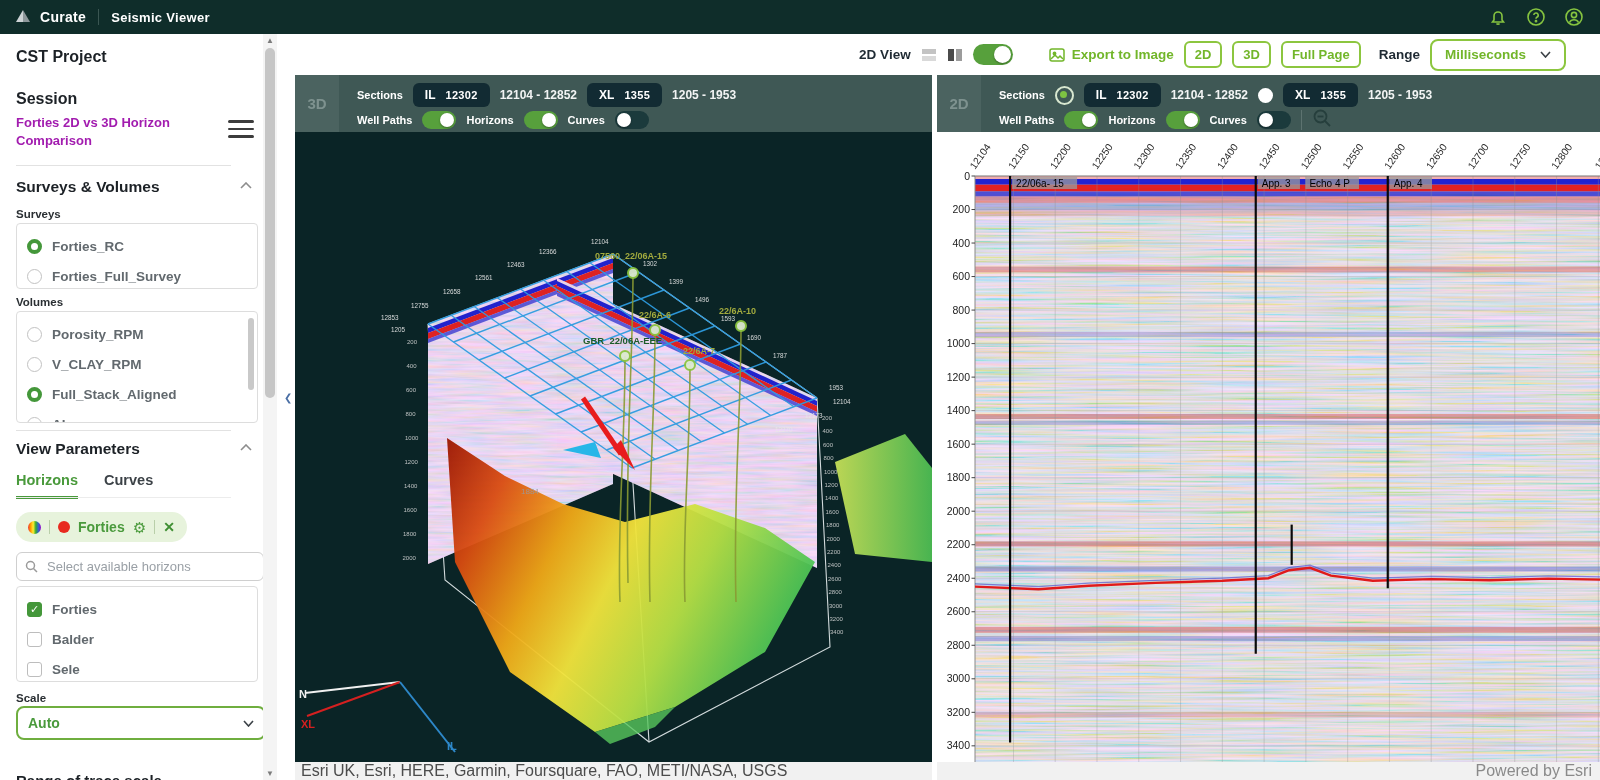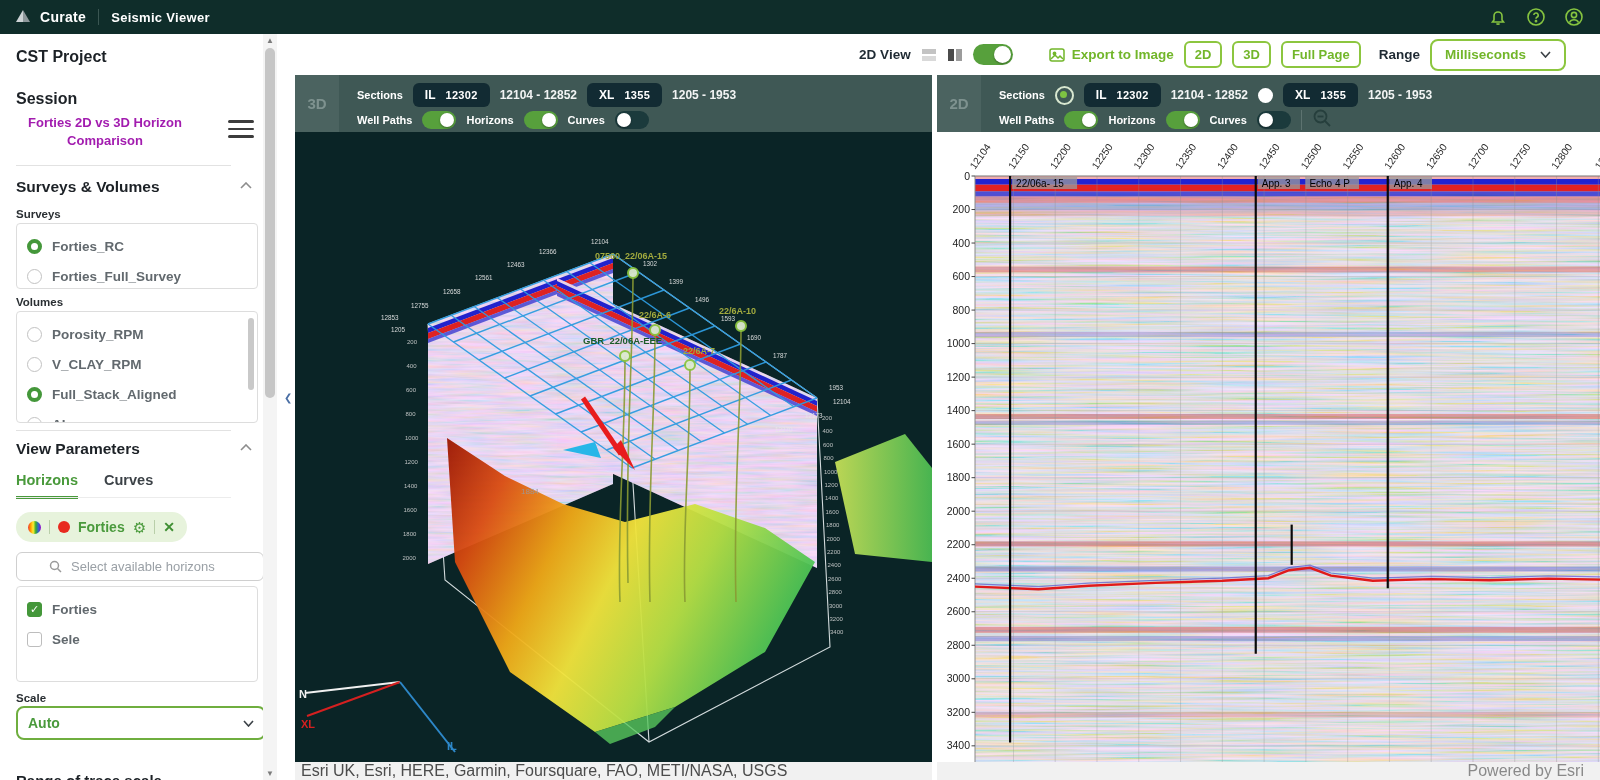--- a/index.html
+++ b/index.html
@@ -16,21 +16,21 @@
   .appbar .logo{margin-left:14px;display:flex;align-items:center;}
   .appbar .brand{font-weight:bold;font-size:14px;margin-left:8px;letter-spacing:.3px;}
   .appbar .vr{width:1px;height:16px;background:#3a5652;margin:0 12px;}
   .appbar .app-title{font-weight:bold;font-size:13px;letter-spacing:.3px;}
   .appbar .right{margin-left:auto;display:flex;align-items:center;gap:18px;margin-right:16px;}
   .hicon{width:20px;height:20px;display:inline-block;cursor:pointer;}
   
   .sidebar{position:absolute;left:0;top:34px;width:295px;bottom:0;background:#fff;}
   .sb-inner{position:absolute;left:16px;right:40px;top:0;bottom:0;}
   .sb-h1{font-size:16px;font-weight:bold;color:#1c2126;}
-  .pos{position:absolute;text-align:center;}
+  .pos{position:absolute;}
   .session-name{font-size:13px;color:#a21caf;line-height:18px;font-weight:bold;width:178px;}
   .burger{width:26px;height:18px;display:flex;flex-direction:column;justify-content:space-between;cursor:pointer;}
   .burger span{height:2.6px;background:#3c3c3c;border-radius:2px;}
   .divider{position:absolute;left:0;right:24px;height:1px;background:var(--grey-line);}
   .sec-title{font-size:15.5px;font-weight:bold;color:#1c2126;}
   .chev{color:#8d8d8d;}
   .lbl-sm{font-size:11.5px;font-weight:bold;color:#2a2f33;}
   .listbox{position:absolute;left:0;width:240px;border:1px solid #ddd;border-radius:4px;background:#fff;}
   .opt{display:flex;align-items:flex-end;height:30px;padding-left:10px;cursor:pointer;}
   .radio{width:15px;height:15px;border-radius:50%;border:1.6px solid #c2c2c2;box-sizing:border-box;
@@ -102,21 +102,21 @@
           gap:10px;padding:0 12px;cursor:pointer;}
   .valbox b{font-size:12px;} .valbox span{font-size:11px;font-weight:bold;letter-spacing:.3px;}
   .rangetxt{font-size:12px;font-weight:bold;color:#f2f4f4;white-space:nowrap;}
   .sec-radio{width:15px;height:15px;border-radius:50%;border:2px solid #d8e7d0;position:relative;cursor:pointer;flex:0 0 auto;}
   .sec-radio i{position:absolute;left:3.2px;top:3.2px;width:7px;height:7px;border-radius:50%;background:#7dc242;}
   .white-dot{width:15px;height:15px;border-radius:50%;background:#fff;cursor:pointer;flex:0 0 auto;}
   .tb-vr{width:1px;height:20px;background:#5d7370;}
   .canvas3d{position:absolute;left:0;right:0;top:57px;bottom:18px;background:var(--teal-canvas);cursor:grab;}
   .attr-bar{position:absolute;left:0;right:0;bottom:0;height:18px;background:#f1f1f1;color:#4c4c4c;
             font-size:16px;display:flex;align-items:center;padding-left:6px;}
-  .attr-bar.right{justify-content:flex-end;padding-right:16px;color:#8a8a8a;}
+  .attr-bar.right{justify-content:flex-end;padding-right:8px;color:#8a8a8a;}
   .wrap2d{position:absolute;left:0;right:0;top:57px;bottom:18px;background:#fff;cursor:crosshair;}
   svg text{font-family:"Liberation Sans",sans-serif;}
 </style>
 </head>
 <body>
 
 <div class="page">
 
   <header class="appbar">
     <span class="logo">
@@ -218,32 +218,36 @@
       <div class="pos chip" style="top:478px;">
         <span class="rainbow"></span>
         <span class="chipbar"></span>
         <span class="reddot"></span>
         <span class="cname">Forties</span>
         <span class="gear">⚙</span>
         <span class="chipbar"></span>
         <span class="chipx">✕</span>
       </div>
 
-      <div class="search" style="top:518px;justify-content:flex-end;">
+      <div class="search" style="top:518px;">
         <svg width="13" height="13" viewBox="0 0 13 13" fill="none" stroke="#9a9a9a" stroke-width="1.5">
           <circle cx="5.5" cy="5.5" r="4"></circle>
             <path d="M8.5 8.5 L12 12"></path>
         </svg>
         <input placeholder="Select available horizons" style="">
       </div>
 
       <div class="listbox" style="top:552px;height:94px;" id="horizons-list">
           <div class="opt">
             <span class="cb on">✓</span>
             <span class="olabel">Forties</span>
+          </div>
+          <div class="opt">
+            <span class="cb"></span>
+            <span class="olabel">Balder</span>
           </div>
           <div class="opt">
             <span class="cb"></span>
             <span class="olabel">Sele</span>
           </div>
         </div>
 
       <div class="pos lbl-sm" style="top:658px;">Scale</div>
       <div class="selectbox" style="top:672px;">
         <span class="val">Auto</span>

